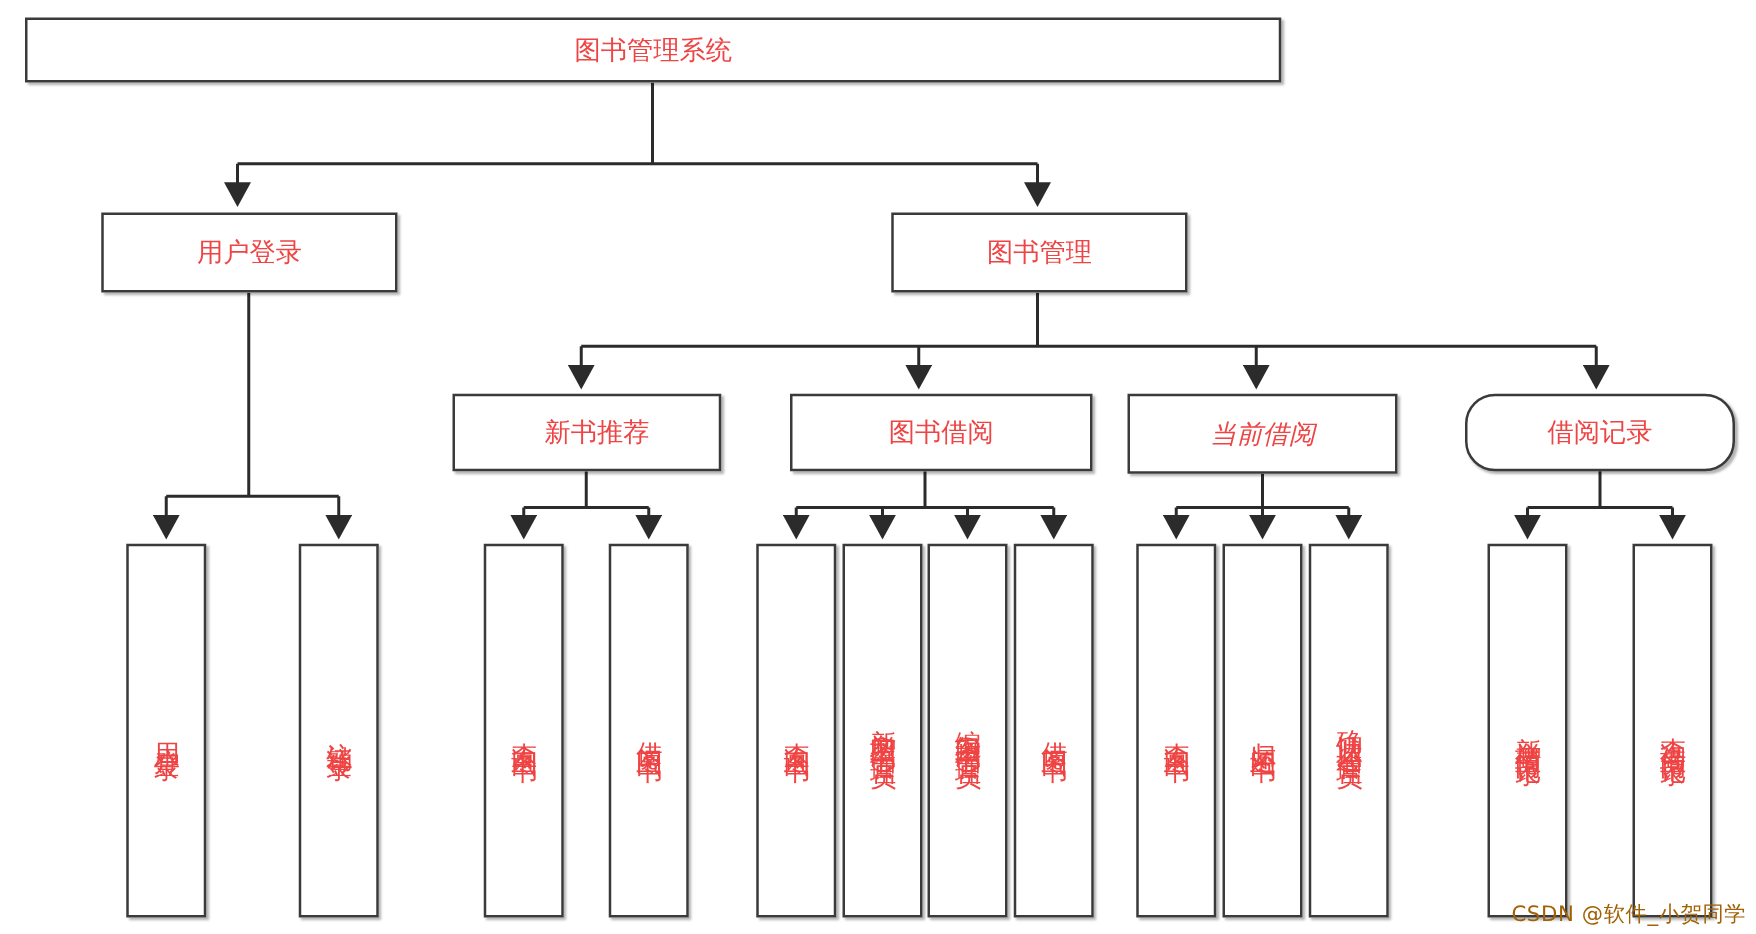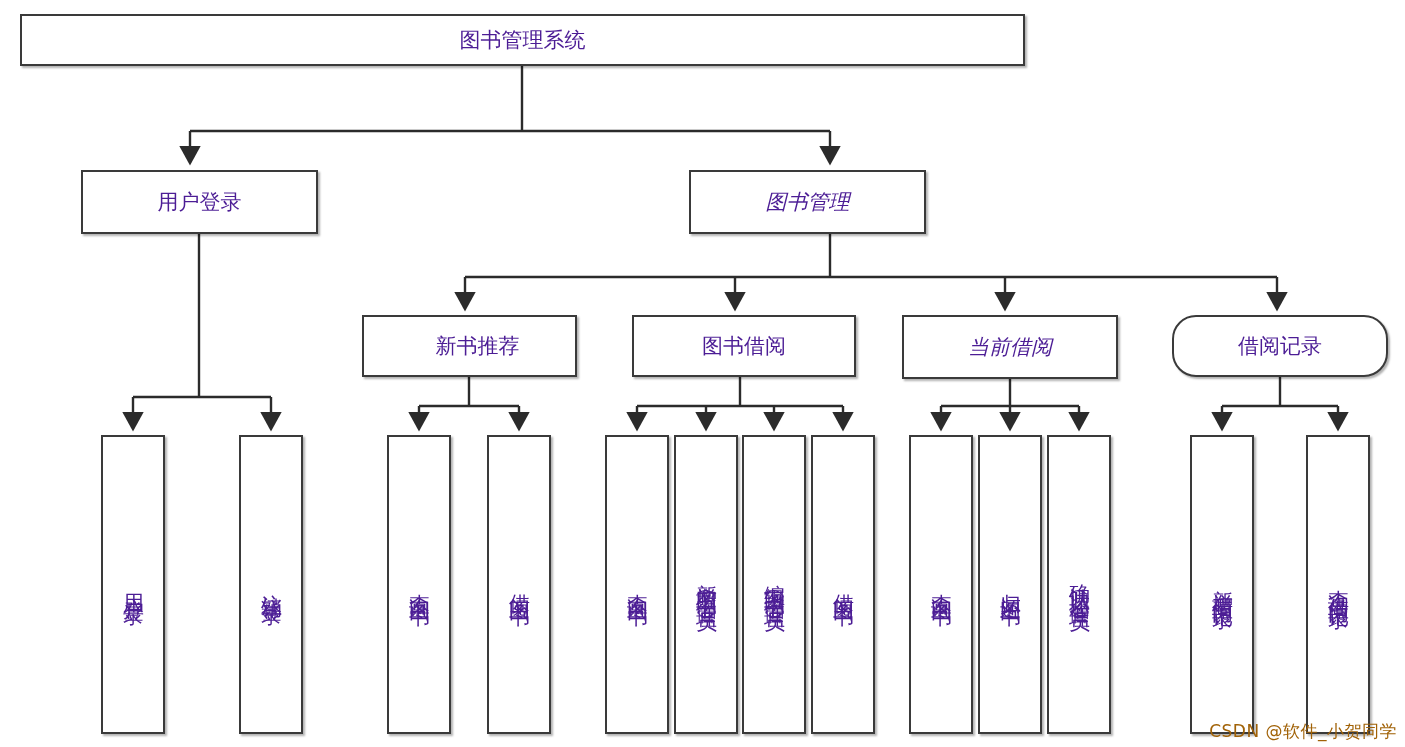--- a/index.html
+++ b/index.html
@@ -29,21 +29,21 @@
   }
   .node {
     position: absolute;
     box-sizing: border-box;
     background: #ffffff;
     border: 2px solid #3a3a3a;
     box-shadow: 2px 2px 2px rgba(0,0,0,0.30);
     display: flex;
     align-items: center;
     justify-content: center;
-    color: #4c1d95;
+    color: #ef4444;
   }
   .node .label {
     text-align: center;
     line-height: 1.18;
     white-space: nowrap;
   }
   .node.horiz .label {
     font-size: 21px;
   }
   .node.root .label {
@@ -126,28 +126,28 @@
     </g>
   </svg>
 
   <div class="node root horiz" style="left:20px; top:14px; width:1005px; height:52px;">
     <span class="label">图书管理系统</span>
   </div>
 
   <div class="node horiz" style="left:81px; top:170px; width:237px; height:64px;">
     <span class="label">用户登录</span>
   </div>
-  <div class="node horiz" style="left:689px; top:170px; width:237px; height:64px;font-style:italic;">
+  <div class="node horiz" style="left:713px; top:170px; width:237px; height:64px;">
     <span class="label">图书管理</span>
   </div>
 
   <div class="node horiz" style="left:362px; top:315px; width:215px; height:62px;padding-left:16px;">
     <span class="label">新书推荐</span>
   </div>
-  <div class="node horiz" style="left:632px; top:315px; width:224px; height:62px;">
+  <div class="node horiz" style="left:632px; top:315px; width:242px; height:62px;">
     <span class="label">图书借阅</span>
   </div>
   <div class="node horiz" style="left:902px; top:315px; width:216px; height:64px;font-style:italic;">
     <span class="label">当前借阅</span>
   </div>
   <div class="node horiz" style="left:1172px; top:315px; width:216px; height:62px;border-radius:24px;">
     <span class="label">借阅记录</span>
   </div>
 
   <div class="node vert" style="left:101px; top:435px; width:64px; height:299px;">

